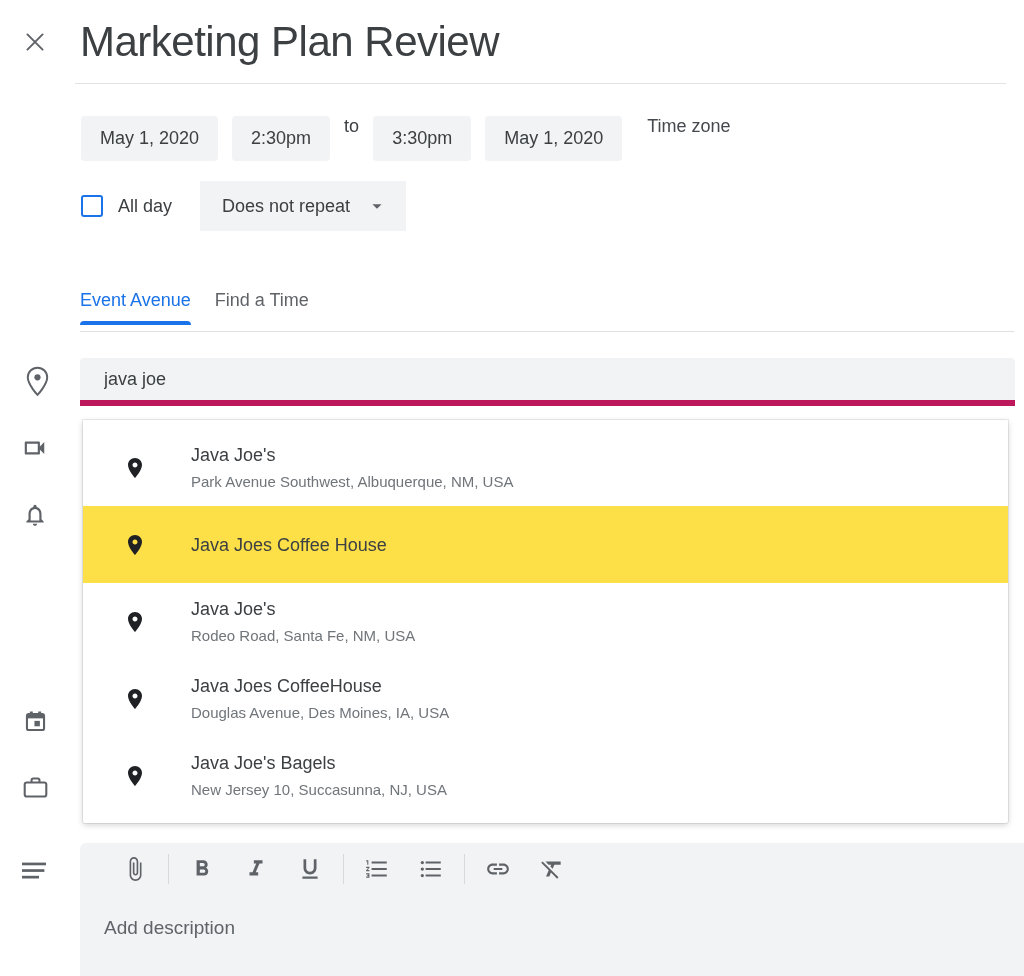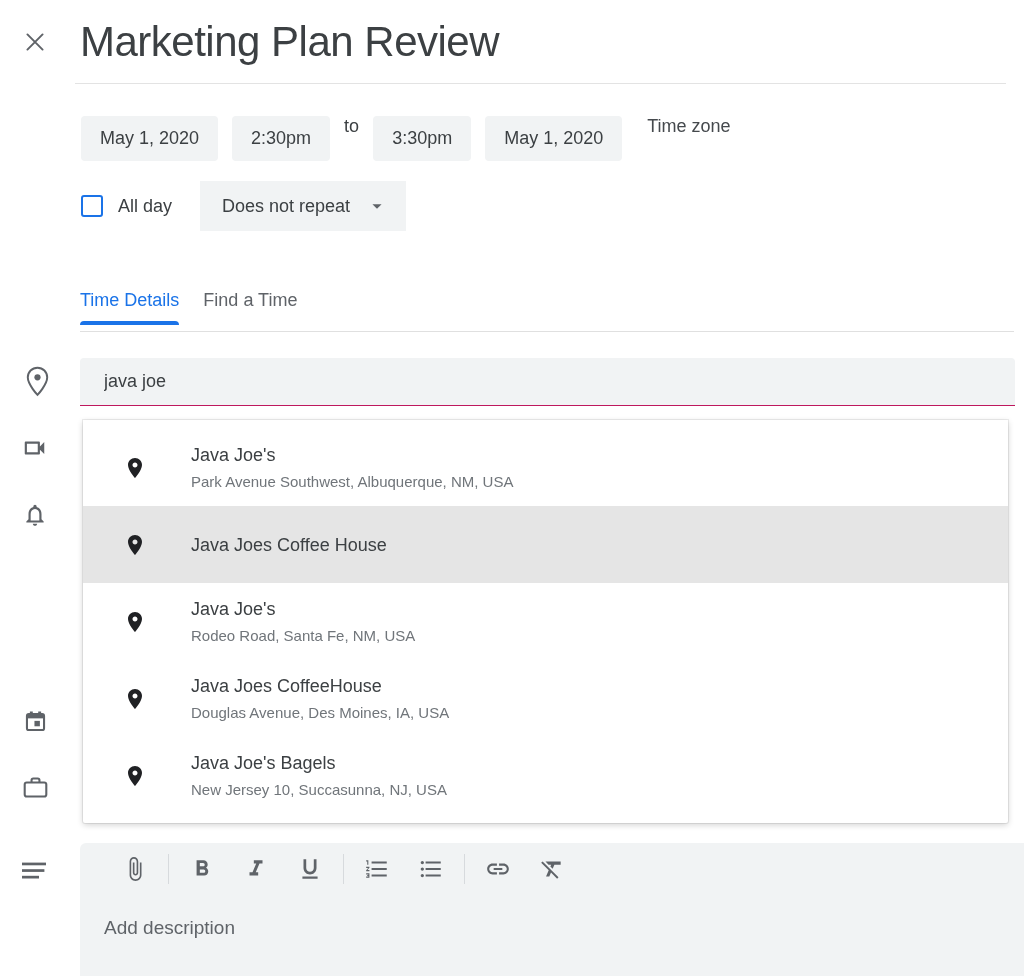--- a/index.html
+++ b/index.html
@@ -47,30 +47,30 @@
   .rail-icon svg { display:block; width:100%; height:100%; }
   .ri-pin   { left:25px; top:366px; width:25px; height:31px; }
   .ri-cam   { left:21px; top:435px; width:27px; height:26px; }
   .ri-bell  { left:22px; top:501px; width:26px; height:28px; }
   .ri-cal   { left:23px; top:708px; width:25px; height:27px; }
   .ri-case  { left:22px; top:774px; width:27px; height:26px; }
   .ri-desc  { left:22px; top:861px; width:25px; height:20px; }
 
   
   .loc-input { position:absolute; left:80px; right:9px; top:358px; height:48px;
-    background:#f1f3f4; border:none; border-bottom:1px solid #be185d;
+    background:#f1f3f4; border:none; border-bottom:6px solid #be185d;
     border-radius:4px 4px 0 0; padding:0 0 0 24px; font-size:18px; color:#3c4043;
     font-family:"Liberation Sans", sans-serif; outline:none; }
 
   
   .dropdown { position:absolute; left:83px; right:16px; top:420px; height:403px;
     background:#fff; padding:9px 0; border-radius:0 0 2px 2px;
     box-shadow:0 0 0 1px rgba(0,0,0,0.07), 0 2px 6px rgba(0,0,0,0.18); }
   .sug { height:77px; display:flex; align-items:center; padding-left:40px; cursor:pointer; }
-  .sug.hl { background:#e5e5e5; }
+  .sug.hl { background:#fde047; }
   .sug-pin { width:24px; height:24px; color:#202124; flex:none; }
   .sug-pin svg { width:24px; height:24px; display:block; }
   .sug-text { margin-left:44px; }
   .sug-title { font-size:18px; color:#3c4043; line-height:22px; }
   .sug-addr { font-size:15px; color:#70757a; line-height:19px; margin-top:6px; }
 
   
   .desc-box { position:absolute; left:80px; right:0; top:843px; bottom:0;
     background:#f1f3f4; border-radius:6px 0 0 0; cursor:text; }
   .toolbar { display:flex; align-items:center; height:52px; padding-left:28px; }
@@ -109,21 +109,21 @@
     <span>Does not repeat</span>
     <span class="caret">
       <svg viewBox="0 0 24 24" fill="currentColor">
           <path d="M7 10l5 5 5-5z"></path>
         </svg>
     </span>
   </div>
 </div>
 
 <div class="tabs">
-  <div class="tab active">Time Details</div>
+  <div class="tab active">Event Avenue</div>
   <div class="tab inactive">Find a Time</div>
 </div>
 <div class="tabs-divider"></div>
 
 <div class="rail-icon ri-pin">
   <svg viewBox="0 0 24 30" fill="none" stroke="currentColor" stroke-width="1.9">
     <path d="M12 1.6C6.7 1.6 2.6 5.7 2.6 11c0 7 9.4 17 9.4 17s9.4-10 9.4-17c0-5.3-4.1-9.4-9.4-9.4z"></path>
     <circle cx="12" cy="11" r="3" fill="currentColor" stroke="none"></circle>
   </svg>
 </div>

